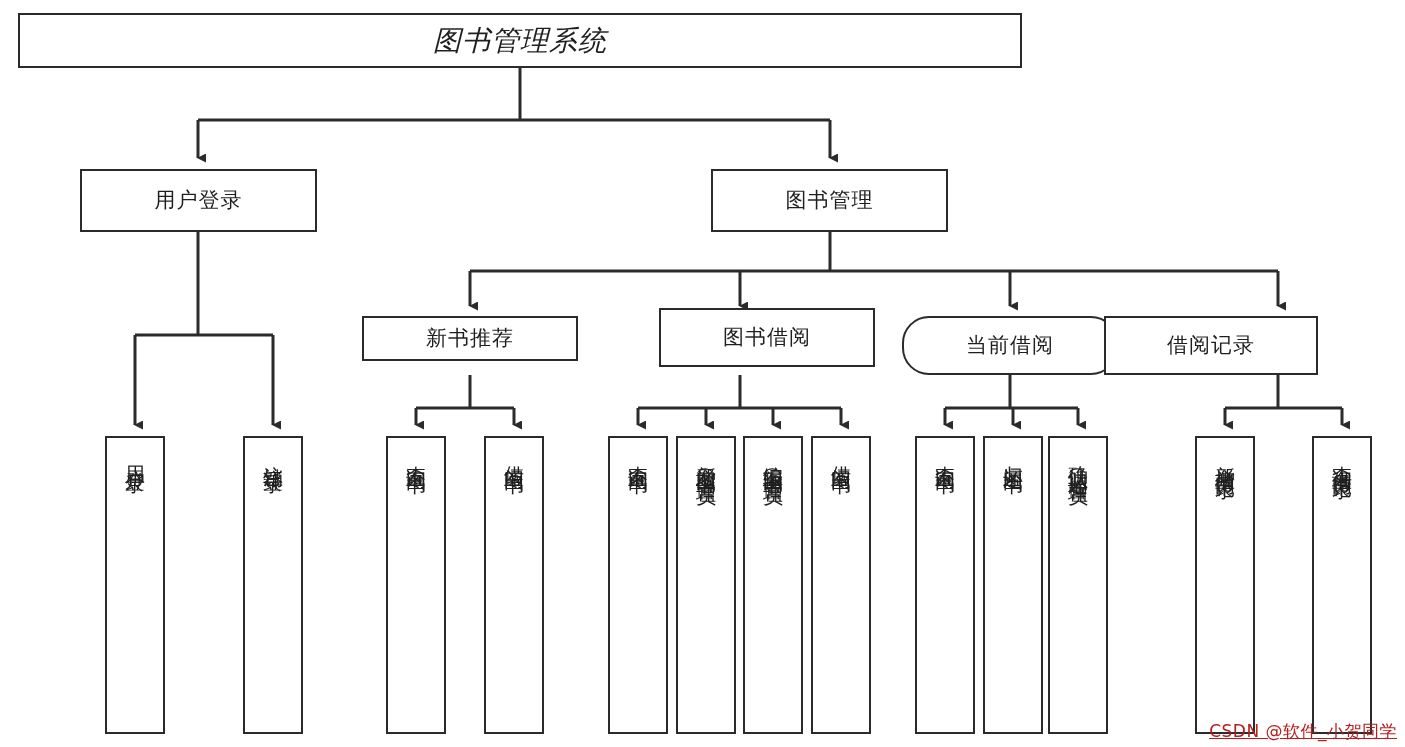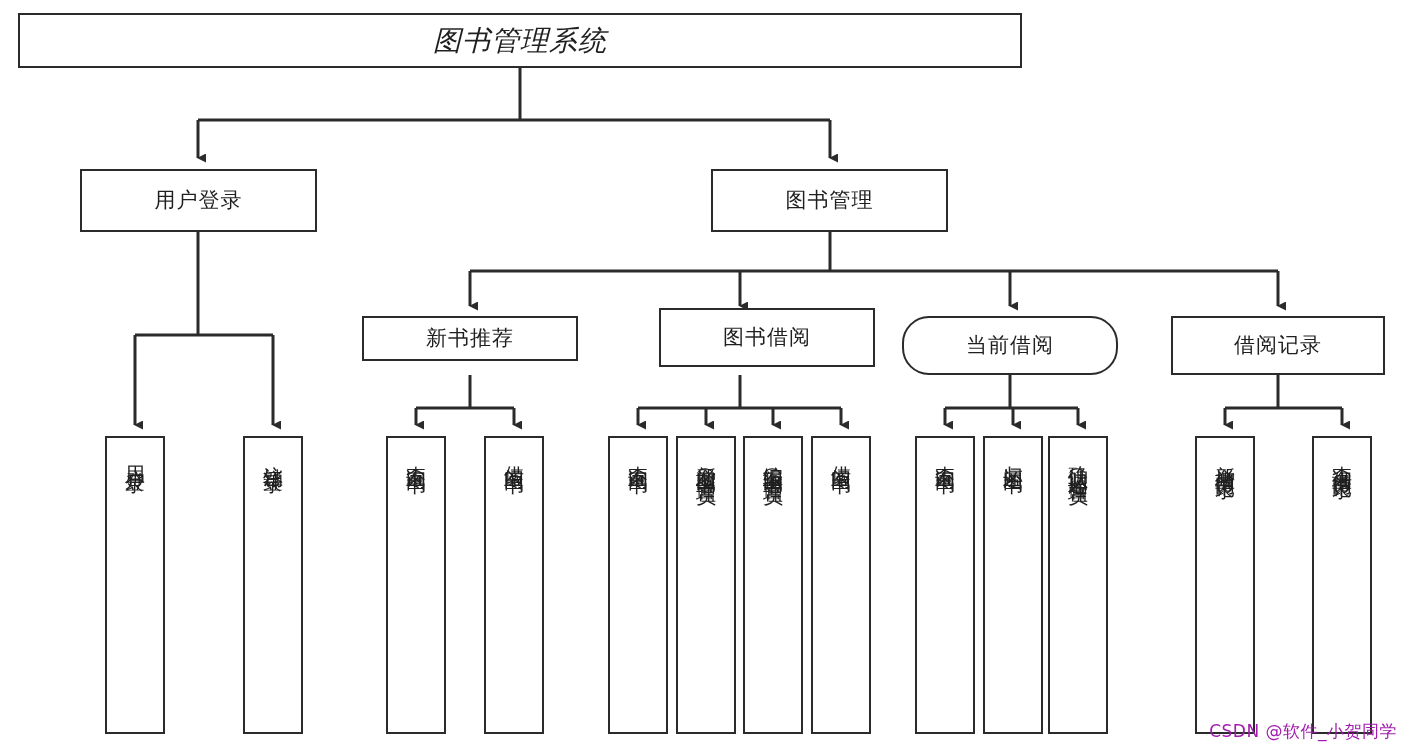--- a/index.html
+++ b/index.html
@@ -55,24 +55,25 @@
     letter-spacing: 3px;
     line-height: 1.05;
     white-space: nowrap;
     color: #1f1f1f;
   }
   .watermark {
     position: absolute;
     right: 8px;
     bottom: 4px;
     font-size: 17px;
-    color: #a21caf;
+    color: #b91c1c;
     letter-spacing: 0.5px;
     white-space: nowrap;
     pointer-events: none;
+    text-decoration: underline;
   }
 </style>
 </head>
 <body>
 
 <div id="diagram-root">
 
   <svg id="diagram-svg" viewBox="0 0 1405 747" xmlns="http://www.w3.org/2000/svg">
     <defs>
       <marker id="arrowhead" markerWidth="9" markerHeight="9" refX="4.5" refY="8" orient="auto" markerUnits="userSpaceOnUse">
@@ -136,21 +137,21 @@
 
   <div class="node-box horiz" style="left:362px; top:316px; width:216px; height:45px;">
     <span>新书推荐</span>
   </div>
   <div class="node-box horiz" style="left:632px; top:308px; width:216px; height:59px;margin-left:27px;">
     <span>图书借阅</span>
   </div>
   <div class="node-box horiz" style="left:902px; top:316px; width:216px; height:59px;border-radius:27px;">
     <span>当前借阅</span>
   </div>
-  <div class="node-box horiz" style="left:1171px; top:316px; width:214px; height:59px;">
+  <div class="node-box horiz" style="left:1104px; top:316px; width:214px; height:59px;">
     <span>借阅记录</span>
   </div>
 
   <div class="node-box vert" style="left:105px; top:436px; width:60px; height:298px;">
     <span class="vlabel">用户登录</span>
   </div>
   <div class="node-box vert" style="left:243px; top:436px; width:60px; height:298px;">
     <span class="vlabel">注销登录</span>
   </div>
 

